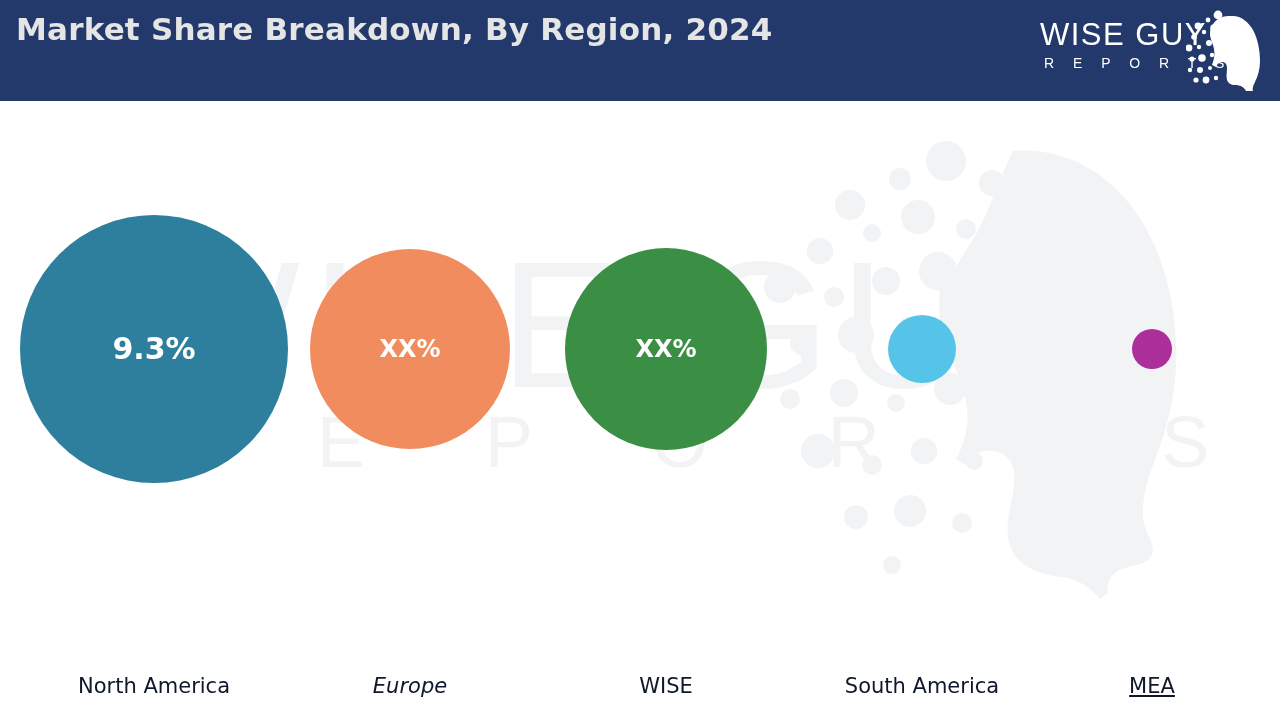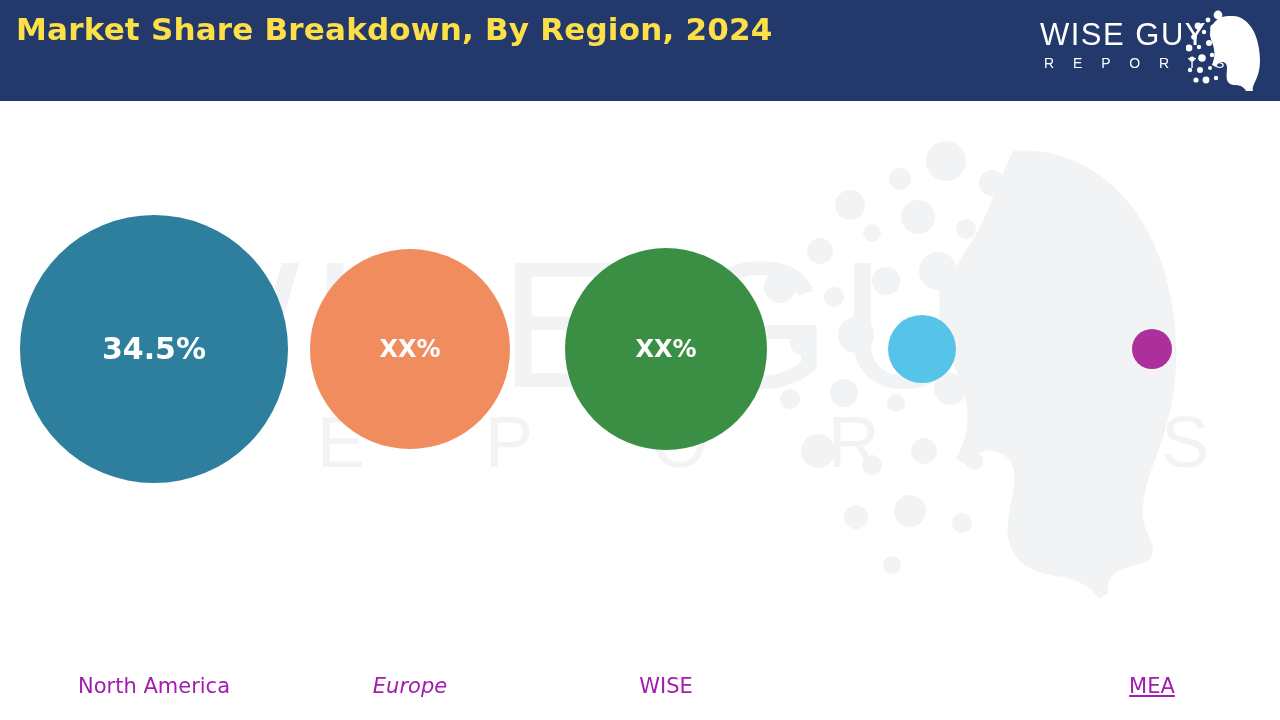--- a/index.html
+++ b/index.html
@@ -27,21 +27,21 @@
     height: 101px;
     background: #23386b;
     z-index: 20;
   }
   .header-title {
     position: absolute;
     left: 16px;
     top: 11px;
     font-size: 31px;
     font-weight: bold;
-    color: #fde047;
+    color: #e5e5e5;
     letter-spacing: 0.2px;
     white-space: nowrap;
     font-family: "DejaVu Sans", "Liberation Sans", sans-serif;
   }
 
   
   .logo {
     position: absolute;
     right: 14px;
     top: 8px;
@@ -134,21 +134,21 @@
   .bubble-label {
     color: #ffffff;
     font-weight: bold;
     font-family: "DejaVu Sans", "Liberation Sans", sans-serif;
     line-height: 1;
     white-space: nowrap;
   }
   .cat-label {
     position: absolute;
     text-align: center;
-    color: #a21caf;
+    color: #0f172a;
     font-size: 21px;
     font-family: "DejaVu Sans", "Liberation Sans", sans-serif;
     white-space: nowrap;
     transform: translateX(-50%);
   }
 </style>
 </head>
 <body>
 
 <div id="page">
@@ -230,21 +230,21 @@
           <circle cx="20" cy="70" r="3.4"></circle>
           <circle cx="30" cy="68" r="2.2"></circle>
         </g>
       </svg>
     </div>
   </div>
 
   <div class="chart">
 
     <div class="bubble" style="left:20px; top:114px; width:268px; height:268px; background:#2d7f9d;">
-      <span class="bubble-label" style="font-size:30px;">34.5%</span>
+      <span class="bubble-label" style="font-size:30px;">9.3%</span>
     </div>
 
     <div class="bubble" style="left:310px; top:148px; width:200px; height:200px; background:#f18c5e;">
       <span class="bubble-label" style="font-size:24px;">XX%</span>
     </div>
 
     <div class="bubble" style="left:565px; top:147px; width:202px; height:202px; background:#3b8f45;">
       <span class="bubble-label" style="font-size:24px;">XX%</span>
     </div>
 
@@ -252,16 +252,17 @@
       <span class="bubble-label" style="font-size:12px;"></span>
     </div>
 
     <div class="bubble" style="left:1132px; top:228px; width:40px; height:40px; background:#ad2f9c;">
       <span class="bubble-label" style="font-size:10px;"></span>
     </div>
 
     <div class="cat-label" style="left:154px; top:573px;">North America</div>
     <div class="cat-label" style="left:410px; top:573px;font-style:italic;">Europe</div>
     <div class="cat-label" style="left:666px; top:573px;">WISE</div>
+    <div class="cat-label" style="left:922px; top:573px;">South America</div>
     <div class="cat-label" style="left:1152px; top:573px;text-decoration:underline;">MEA</div>
 
   </div>
 </div>
 
 </body></html>

